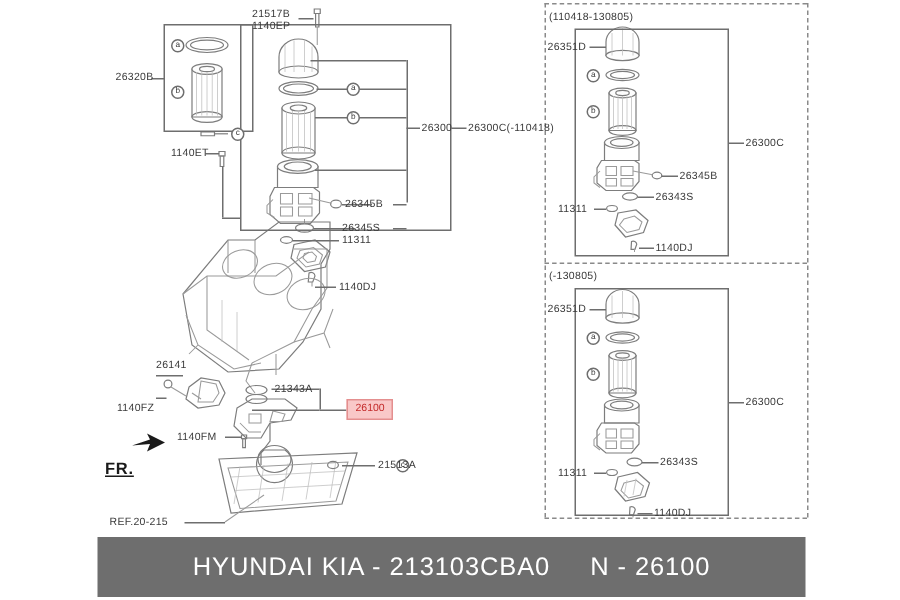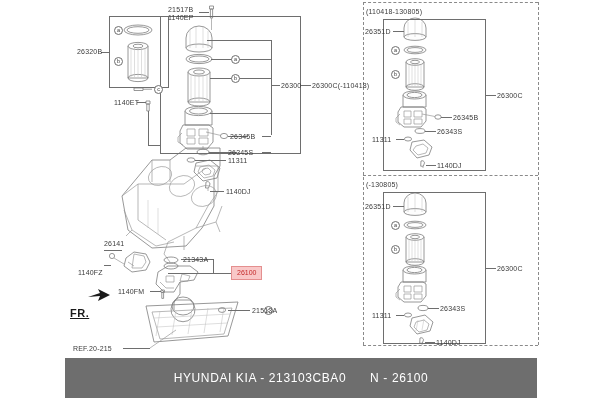--- a/index.html
+++ b/index.html
@@ -76,21 +76,21 @@
 
   
   #footer{
     position:absolute;
     left:65px;top:358px;width:472px;height:40px;
     background:#6e6e6e;
     display:flex;align-items:center;justify-content:center;
   }
   #footer .ftxt{
     color:#ffffff;
-    font-size:12px;
+    font-size:17px;
     letter-spacing:.6px;
     white-space:nowrap;
   }
   #footer .ftxt .gap{display:inline-block;width:16px;}
 
   
   svg.art{position:absolute;left:0;top:0;width:600px;height:400px;overflow:visible;}
   svg.art *{vector-effect:non-scaling-stroke;}
   .st{fill:none;stroke:#7d7d7d;stroke-width:.8;}
   .st2{fill:#fdfdfd;stroke:#7d7d7d;stroke-width:.8;}

